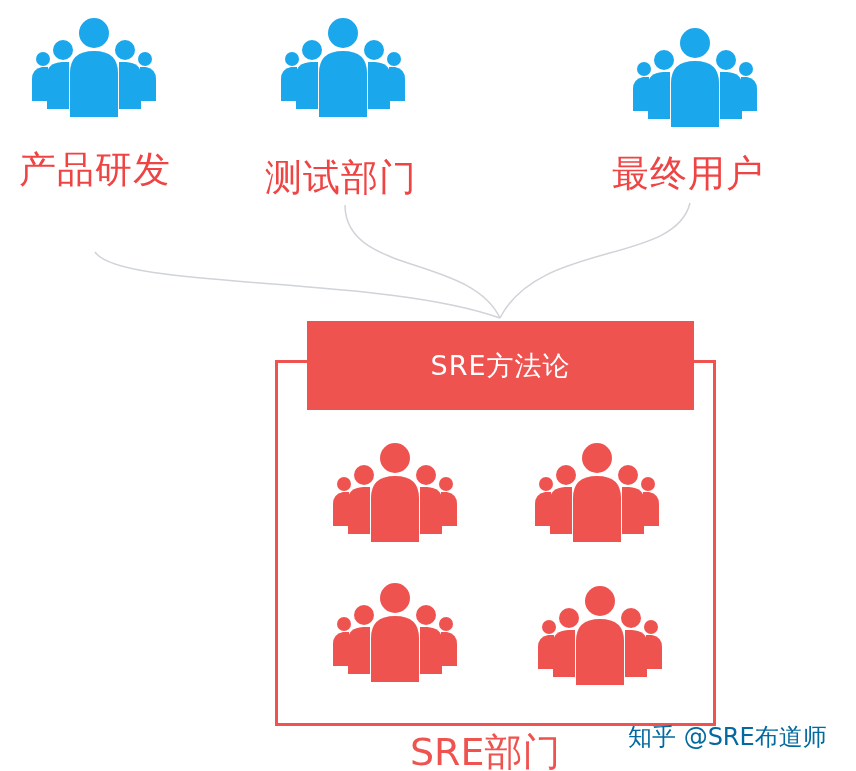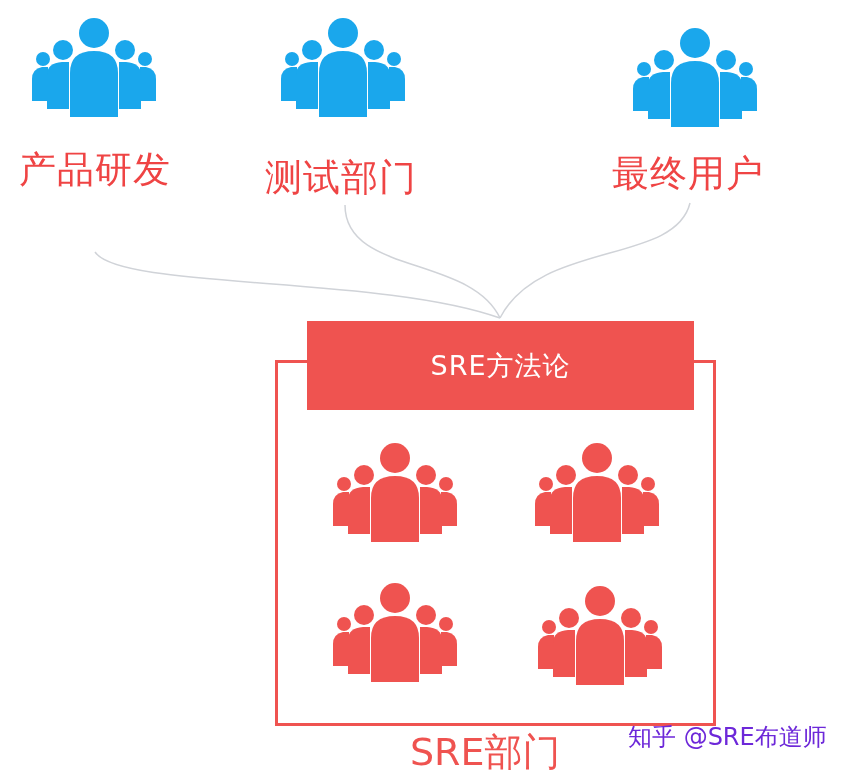--- a/index.html
+++ b/index.html
@@ -8,21 +8,21 @@
   .team-icon { position: absolute; width: 124px; height: 104px; }
   .dept-label { position: absolute; color: #ef4444; font-size: 37px; line-height: 44px;
                 text-align: center; letter-spacing: 1px; }
   .banner { position: absolute; left: 307px; top: 321px; width: 387px; height: 89px;
             background: #ef5350; display: flex; align-items: center; justify-content: center; }
   .banner-text { color: #ffffff; font-size: 27px; letter-spacing: 1px; }
   .frame { position: absolute; left: 275px; top: 360px; width: 435px; height: 360px;
            border: 3px solid #ef5350; box-sizing: content-box; }
   .frame-label { position: absolute; left: 410px; top: 730px; color: #ef5350; font-size: 38px;
                  line-height: 44px; }
-  .watermark { position: absolute; left: 628px; top: 722px; color: #6d28d9; font-size: 24px;
+  .watermark { position: absolute; left: 628px; top: 722px; color: #0369a1; font-size: 24px;
                line-height: 30px; }
   svg.connectors { position: absolute; left: 0; top: 0; }
 </style>
 </head>
 <body>
 
 <svg width="0" height="0" style="position:absolute">
   <defs>
     <symbol id="group" viewBox="0 0 124 104">
 

